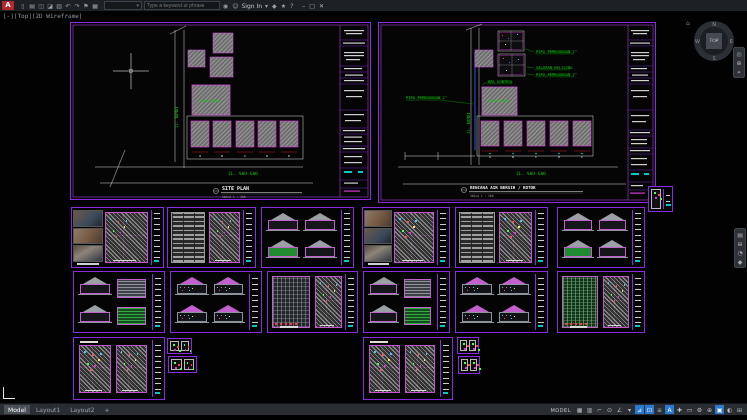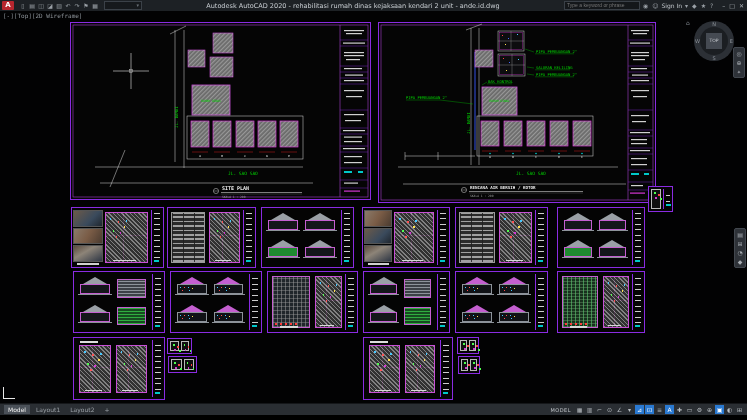--- a/index.html
+++ b/index.html
@@ -117,21 +117,20 @@
       <span class="qi">▤</span>
       <span class="qi">◫</span>
       <span class="qi">◪</span>
       <span class="qi">▥</span>
       <span class="qi">↶</span>
       <span class="qi">↷</span>
       <span class="qi">⚑</span>
       <span class="qi">▦</span>
     </div>
     <div class="wsbox">▾</div>
-    <div class="ttl">Autodesk AutoCAD 2020 - rehabilitasi rumah dinas kejaksaan kendari 2 unit - ande.id.dwg</div>
     <input class="searchbox" placeholder="Type a keyword or phrase" style="">
     <span class="ic">◉</span>
     <span class="ic">☺</span>
     <span class="signin">Sign In</span>
     <span class="ic">▾</span>
     <span class="ic">◆</span>
     <span class="ic">★</span>
     <span class="ic">?</span>
     <div class="winbtns">
       <span class="wb">–</span>

